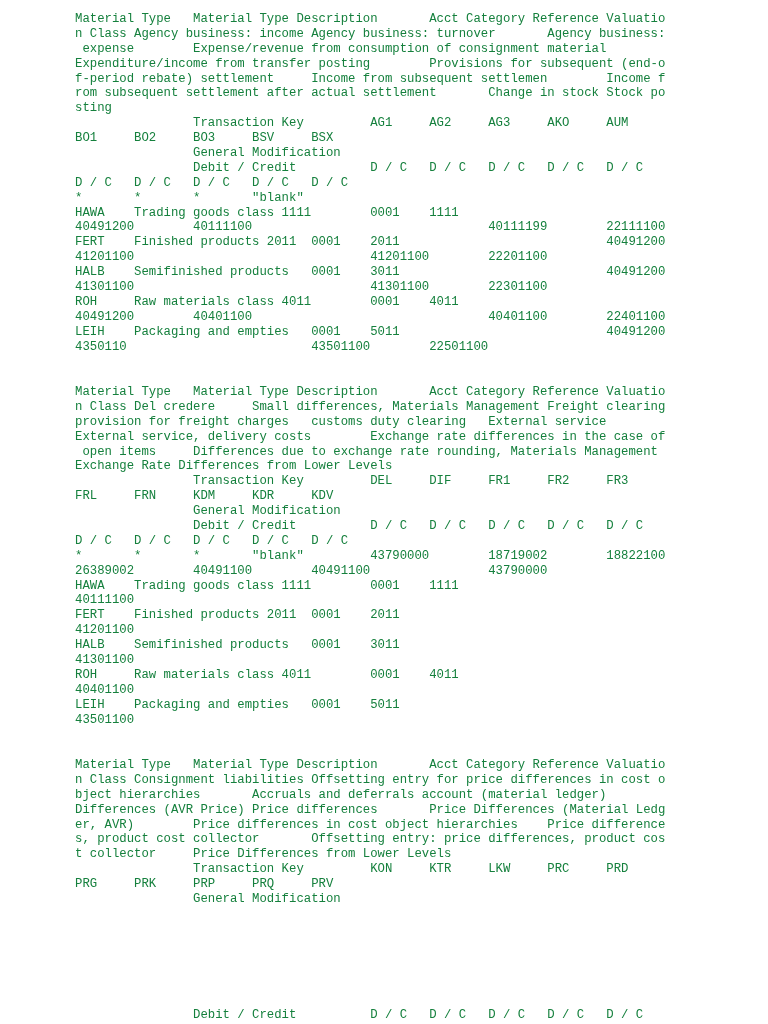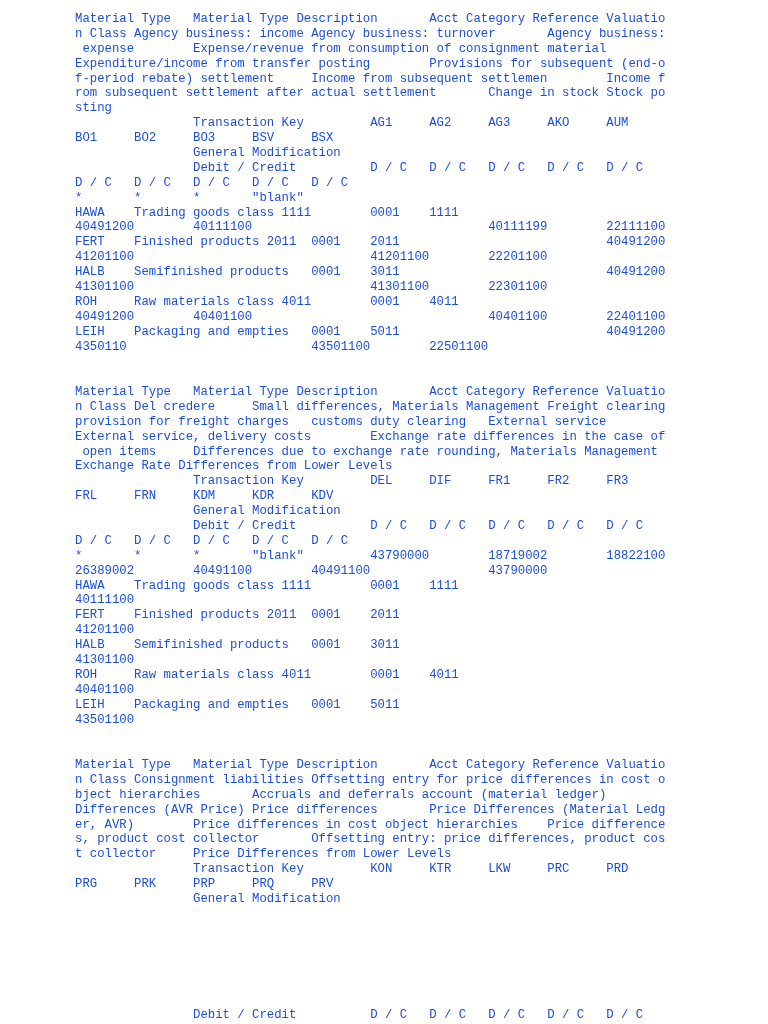--- a/index.html
+++ b/index.html
@@ -1,20 +1,20 @@
 <!DOCTYPE html>
 <html><head>
   <meta charset="utf-8">
   <style>
     html, body { margin: 0; padding: 0; background: #ffffff; }
     body { width: 768px; height: 1024px; overflow: hidden; position: relative; }
     .page {
       position: absolute; left: 75px; top: 12px;
       font-family: "Liberation Mono", "DejaVu Sans Mono", monospace;
-      font-size: 12.3px; line-height: 14.9px; color: #1d4ed8;
+      font-size: 12.3px; line-height: 14.9px; color: #15803d;
       white-space: pre; letter-spacing: 0;
     }
     .line { height: 14.9px; }
     .section { position: absolute; left: 0; }
   </style>
 </head>
 <body>
 
 <div class="page">
   <div class="section" style="top:0px" id="sec0"><div class="line">Material Type   Material Type Description       Acct Category Reference Valuatio</div><div class="line">n Class Agency business: income Agency business: turnover       Agency business:</div><div class="line"> expense        Expense/revenue from consumption of consignment material</div><div class="line">Expenditure/income from transfer posting        Provisions for subsequent (end-o</div><div class="line">f-period rebate) settlement     Income from subsequent settlemen        Income f</div><div class="line">rom subsequent settlement after actual settlement       Change in stock Stock po</div><div class="line">sting</div><div class="line">                Transaction Key         AG1     AG2     AG3     AKO     AUM</div><div class="line">BO1     BO2     BO3     BSV     BSX</div><div class="line">                General Modification</div><div class="line">                Debit / Credit          D / C   D / C   D / C   D / C   D / C</div><div class="line">D / C   D / C   D / C   D / C   D / C</div><div class="line">*       *       *       "blank"</div><div class="line">HAWA    Trading goods class 1111        0001    1111</div><div class="line">40491200        40111100                                40111199        22111100</div><div class="line">FERT    Finished products 2011  0001    2011                            40491200</div><div class="line">41201100                                41201100        22201100</div><div class="line">HALB    Semifinished products   0001    3011                            40491200</div><div class="line">41301100                                41301100        22301100</div><div class="line">ROH     Raw materials class 4011        0001    4011</div><div class="line">40491200        40401100                                40401100        22401100</div><div class="line">LEIH    Packaging and empties   0001    5011                            40491200</div><div class="line">4350110                         43501100        22501100</div></div>

